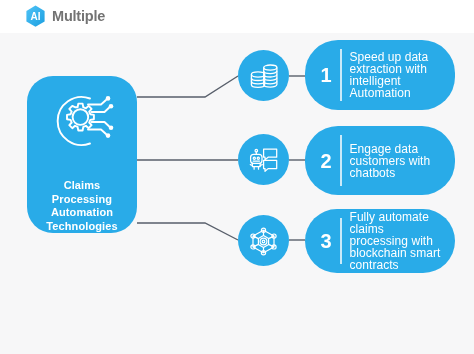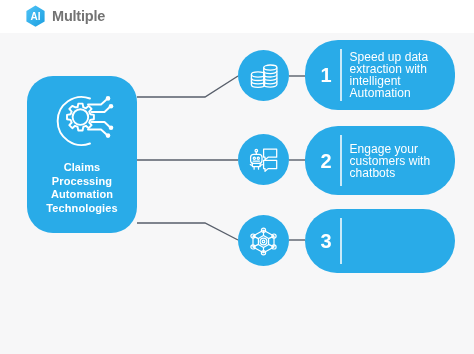--- a/index.html
+++ b/index.html
@@ -88,21 +88,21 @@
     box-sizing: border-box;
     padding-top: 14px;
   }
   #hub-icon {
     width: 76px;
     height: 62px;
     flex: 0 0 auto;
   }
   #hub-icon svg { display: block; }
   #hub-title {
-    margin-top: 9px;
+    margin-top: 27px;
     color: #ffffff;
     font-size: 11px;
     font-weight: bold;
     line-height: 13.5px;
     text-align: center;
     letter-spacing: 0.1px;
     white-space: pre-line;
   }
 
   
@@ -318,22 +318,23 @@
 
     <div class="step-card" id="card-1">
       <div class="step-num">1</div>
       <div class="step-divider"></div>
       <div class="step-text">Speed up data extraction with intelligent Automation</div>
     </div>
 
     <div class="step-card" id="card-2">
       <div class="step-num">2</div>
       <div class="step-divider"></div>
-      <div class="step-text">Engage your customers with chatbots</div>
+      <div class="step-text">Engage data customers with chatbots</div>
     </div>
 
     <div class="step-card" id="card-3">
       <div class="step-num">3</div>
       <div class="step-divider"></div>
+      <div class="step-text">Fully automate claims processing with blockchain smart contracts</div>
     </div>
 
   </div>
 </div>
 
 </body></html>

